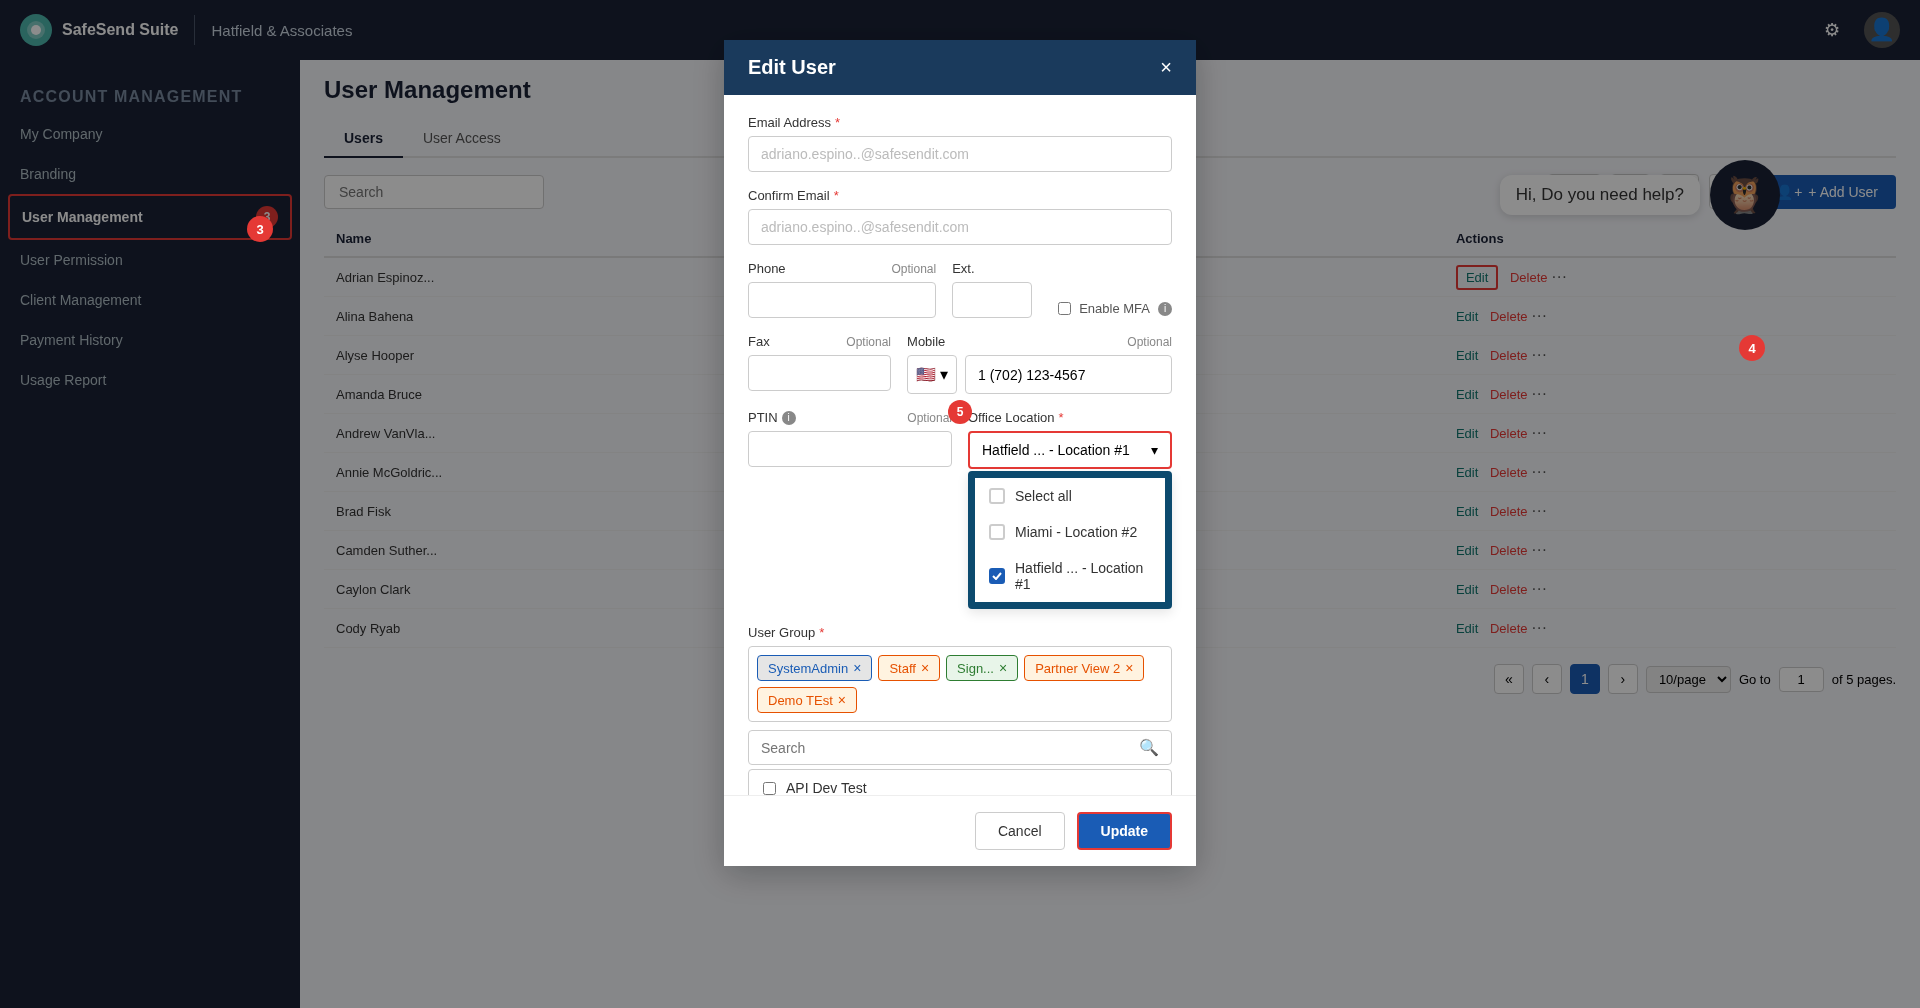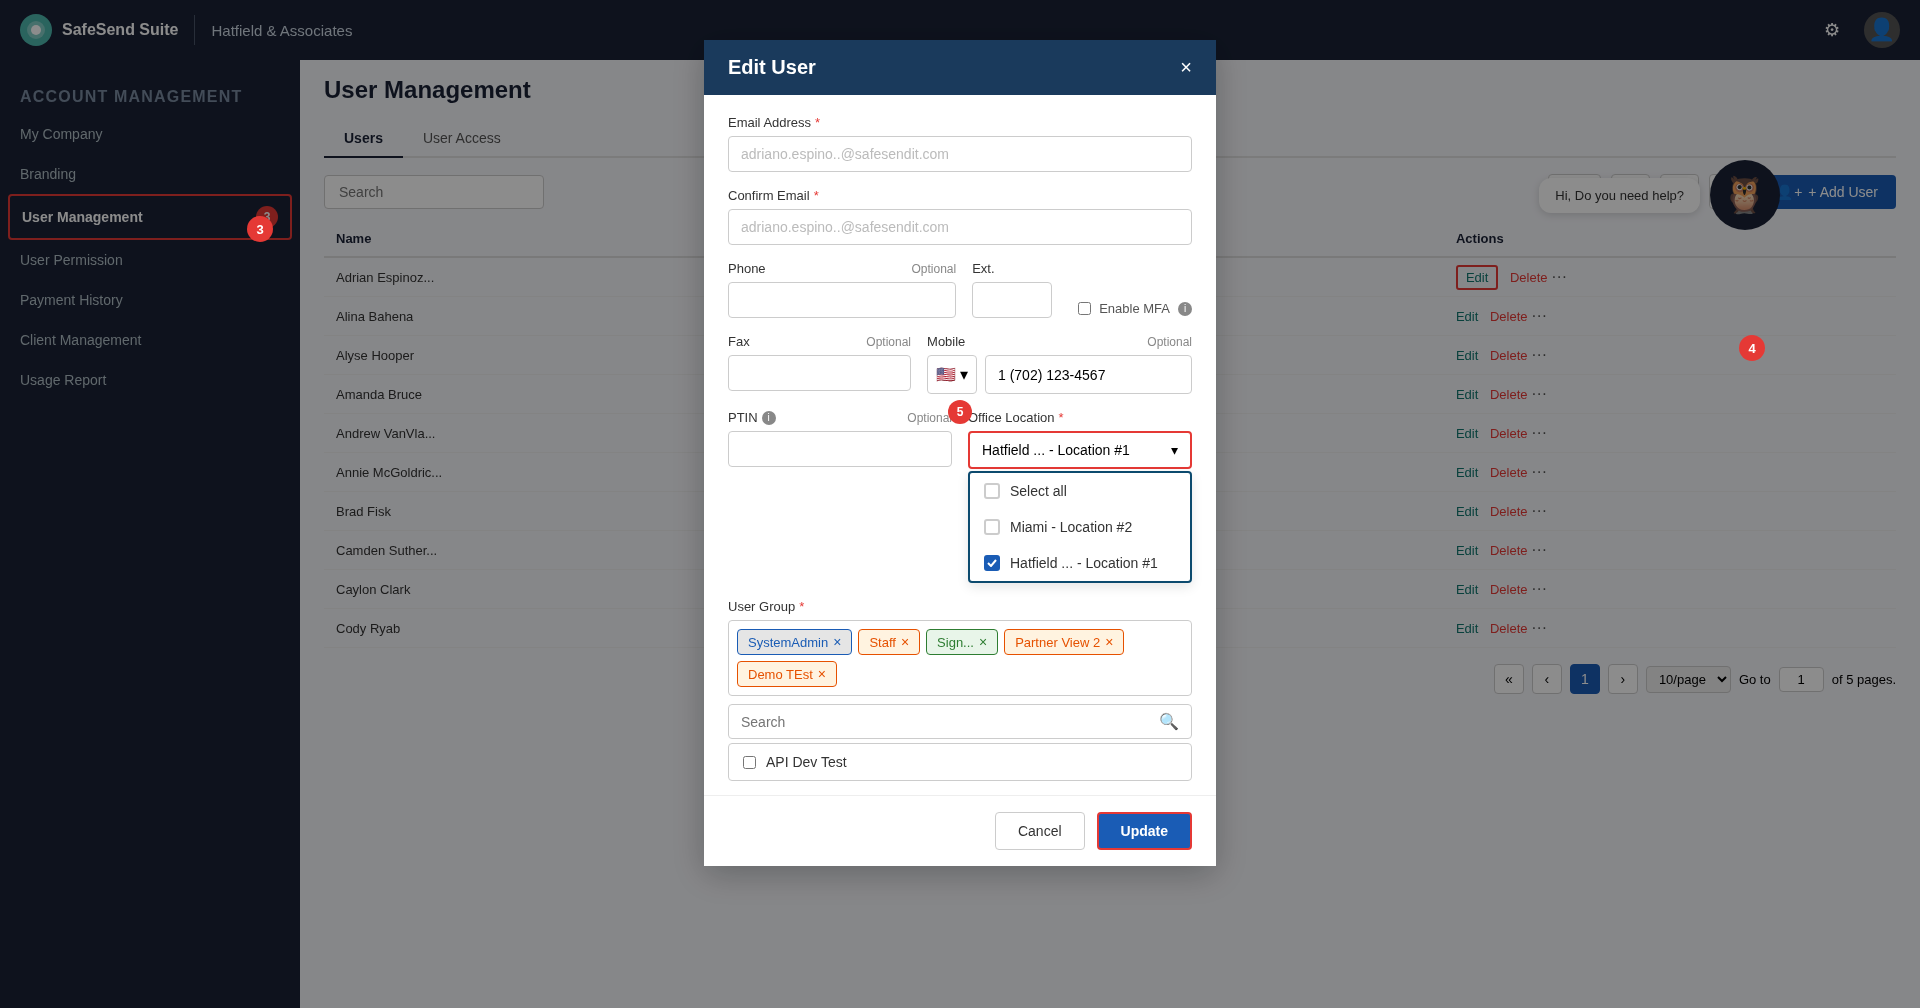--- a/index.html
+++ b/index.html
@@ -50,47 +50,47 @@
     .action-delete { color: #e53935; font-weight: 500; cursor: pointer; }
     .action-dots { color: #555; cursor: pointer; font-size: 16px; }
     .pagination { display: flex; align-items: center; gap: 8px; padding: 16px 24px; justify-content: flex-end; font-size: 13px; }
     .page-btn { width: 30px; height: 30px; border: 1px solid #ccc; background: white; border-radius: 4px; cursor: pointer; font-size: 14px; display: flex; align-items: center; justify-content: center; }
     .page-btn.active { background: #1a5cb5; color: white; border-color: #1a5cb5; }
     .page-select { border: 1px solid #ccc; border-radius: 4px; padding: 4px 8px; font-size: 13px; }
     .page-input { border: 1px solid #ccc; border-radius: 4px; padding: 4px 8px; width: 45px; text-align: center; font-size: 13px; }
 
     
     .owl-helper { position: absolute; top: 100px; right: 140px; display: flex; align-items: center; gap: 10px; z-index: 5; }
-    .owl-bubble { background: white; border-radius: 12px; padding: 10px 16px; font-size: 13px; color: #333; box-shadow: 0 2px 8px rgba(0,0,0,0.15); }
+    .owl-bubble { background: white; border-radius: 12px; padding: 10px 16px; font-size: 17px; color: #333; box-shadow: 0 2px 8px rgba(0,0,0,0.15); }
     .owl-img { width: 70px; height: 70px; background: #1a2236; border-radius: 50%; display: flex; align-items: center; justify-content: center; font-size: 36px; }
 
     
     .overlay { position: fixed; inset: 0; background: rgba(0,0,0,0.45); z-index: 100; display: flex; align-items: flex-start; justify-content: center; padding-top: 40px; }
 
     
-    .modal { background: white; width: 512px; border-radius: 0; overflow: hidden; box-shadow: 0 8px 32px rgba(0,0,0,0.25); }
+    .modal { background: white; width: 472px; border-radius: 0; overflow: hidden; box-shadow: 0 8px 32px rgba(0,0,0,0.25); }
     .modal-header { background: #1a3a5c; color: white; padding: 16px 24px; display: flex; align-items: center; justify-content: space-between; }
     .modal-title { font-size: 20px; font-weight: 600; }
     .modal-close { background: none; border: none; color: white; font-size: 20px; cursor: pointer; }
     .modal-body { padding: 20px 24px; max-height: 700px; overflow-y: auto; }
     .form-row { display: flex; gap: 16px; margin-bottom: 16px; }
     .form-group { flex: 1; }
     .form-label { font-size: 13px; color: #333; margin-bottom: 6px; display: flex; align-items: center; gap: 4px; }
     .required { color: #e53935; }
     .optional-tag { color: #888; font-size: 12px; margin-left: auto; }
     .form-input { width: 100%; border: 1px solid #ccc; border-radius: 4px; padding: 9px 12px; font-size: 14px; color: #999; }
     .form-input::placeholder { color: #bbb; }
     .checkbox-row { display: flex; align-items: center; gap: 8px; font-size: 13px; color: #555; }
     .phone-row { display: flex; gap: 8px; }
     .phone-flag { background: white; border: 1px solid #ccc; border-radius: 4px; padding: 9px 8px; display: flex; align-items: center; gap: 4px; cursor: pointer; white-space: nowrap; }
     .phone-input-wide { flex: 1; border: 1px solid #ccc; border-radius: 4px; padding: 9px 12px; font-size: 14px; }
     .office-dropdown { width: 100%; border: 1px solid #ccc; border-radius: 4px; padding: 9px 12px; font-size: 14px; display: flex; align-items: center; justify-content: space-between; cursor: pointer; background: white; }
 
     
-    .office-popup { border: 2px solid #0c4a6e; border-radius: 4px; overflow: hidden; margin-top: 2px; background: white; box-shadow: 0 4px 12px rgba(0,0,0,0.1); }
+    .office-popup { border: 7px solid #0c4a6e; border-radius: 4px; overflow: hidden; margin-top: 2px; background: white; box-shadow: 0 4px 12px rgba(0,0,0,0.1); }
     .office-popup-item { padding: 10px 14px; display: flex; align-items: center; gap: 10px; font-size: 14px; color: #333; cursor: pointer; }
     .office-popup-item.checked .check-box { background: #1a5cb5; border-color: #1a5cb5; }
     .check-box { width: 16px; height: 16px; border: 2px solid #ccc; border-radius: 3px; flex-shrink: 0; display: flex; align-items: center; justify-content: center; }
     .check-box svg { fill: white; }
 
     
     .tags-container { display: flex; flex-wrap: wrap; gap: 6px; border: 1px solid #ccc; border-radius: 4px; padding: 8px; min-height: 44px; align-items: center; }
     .tag { display: flex; align-items: center; gap: 5px; border-radius: 4px; padding: 4px 10px; font-size: 13px; font-weight: 500; }
     .tag-blue { background: #e5e5e5; color: #1a5cb5; border: 1px solid #1a5cb5; }
     .tag-orange { background: #fff3e0; color: #e65100; border: 1px solid #e65100; }
@@ -140,22 +140,22 @@
 
     <div class="sidebar">
       <div class="sidebar-section-label">ACCOUNT MANAGEMENT</div>
       <div class="sidebar-item">My Company</div>
       <div class="sidebar-item">Branding</div>
       <div class="sidebar-item active" style="position:relative;display:flex;align-items:center;">
         <span>User Management</span>
         <span class="badge" style="position:static;margin-left:auto;">3</span>
       </div>
       <div class="sidebar-item">User Permission</div>
+      <div class="sidebar-item">Client Management</div>
       <div class="sidebar-item">Payment History</div>
-      <div class="sidebar-item">Client Management</div>
       <div class="sidebar-item">Usage Report</div>
     </div>
 
     <div class="content-area">
 
       <div class="owl-helper">
         <div class="owl-bubble">Hi, Do you need help?</div>
         <div class="owl-img">🦉</div>
       </div>
 

